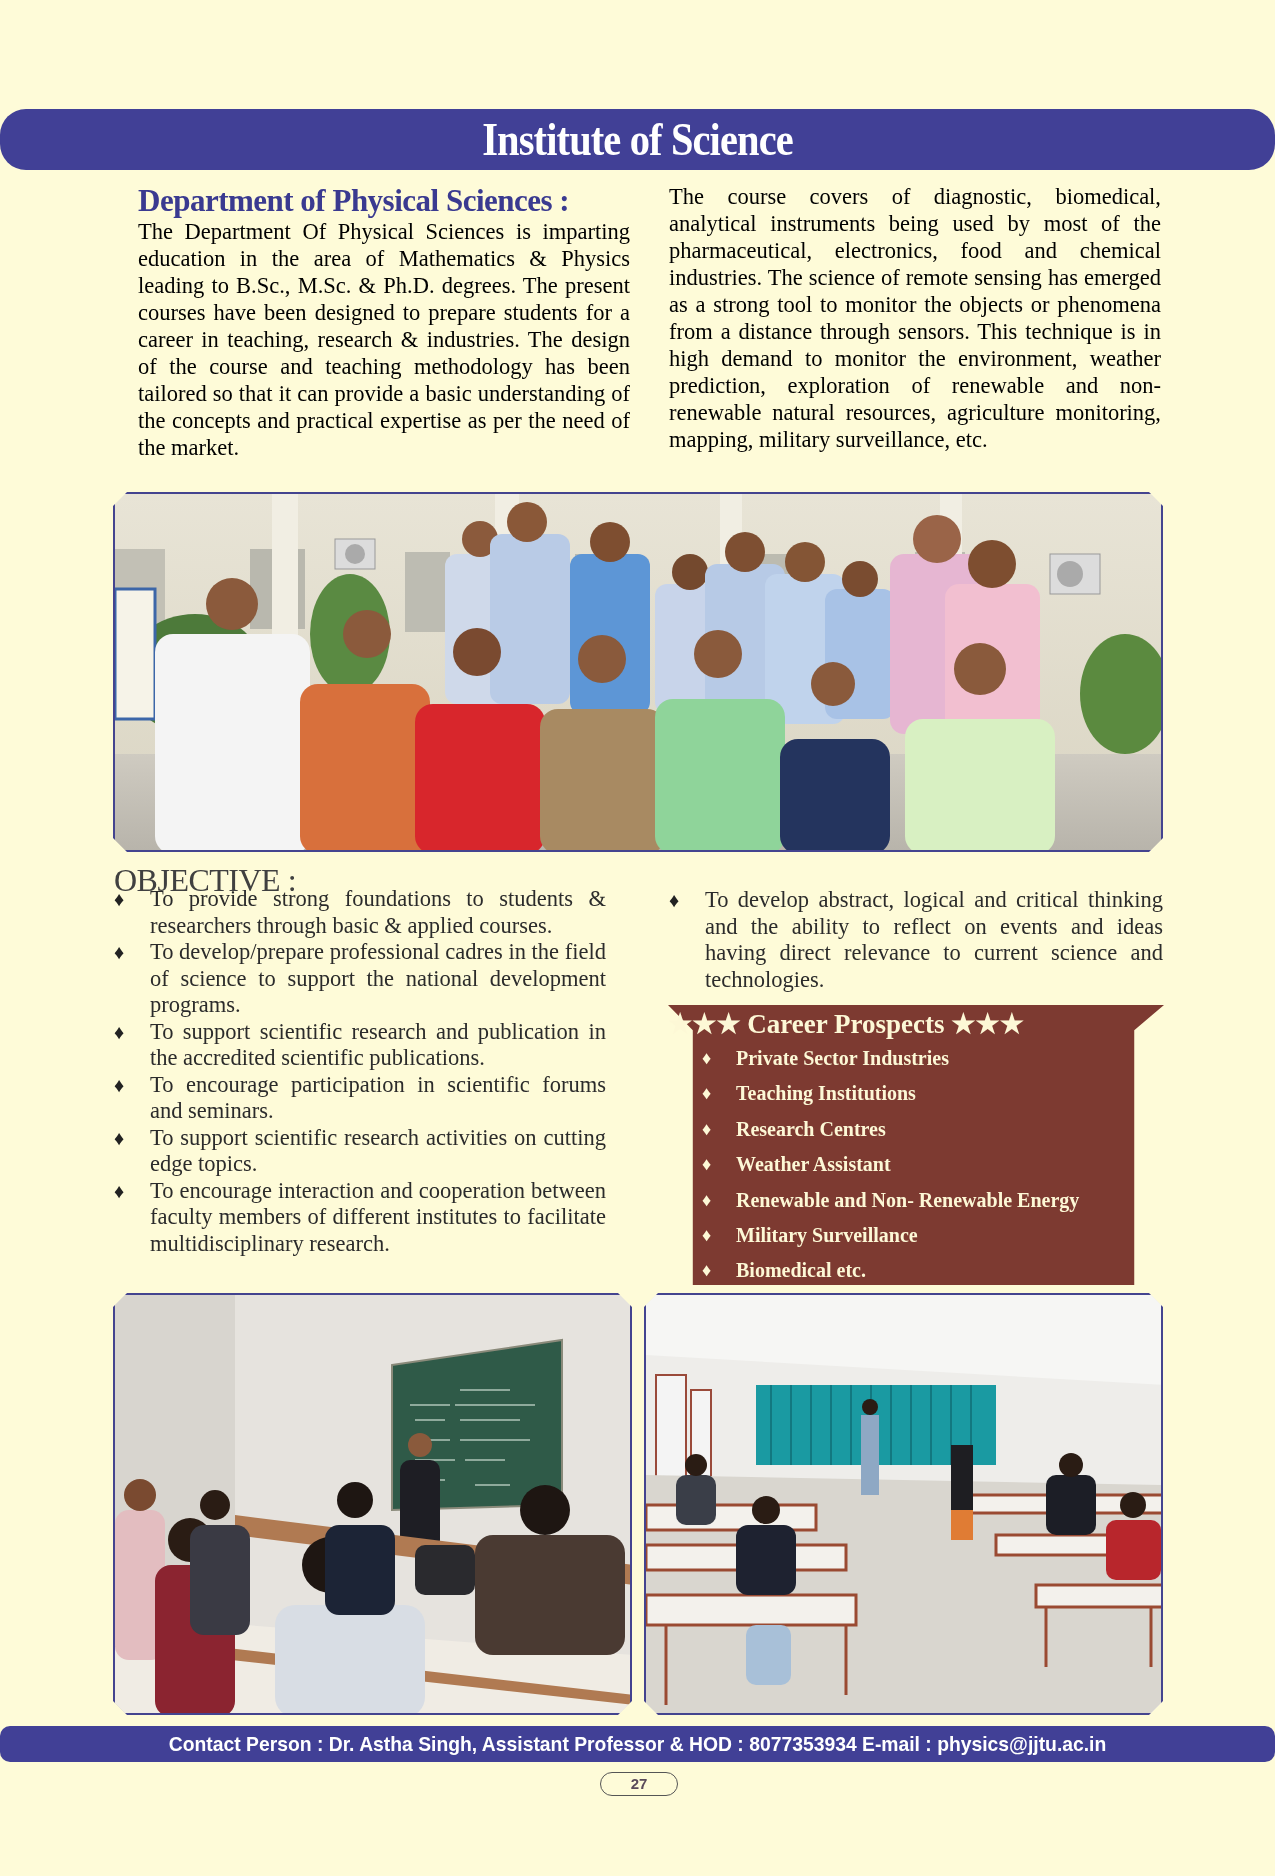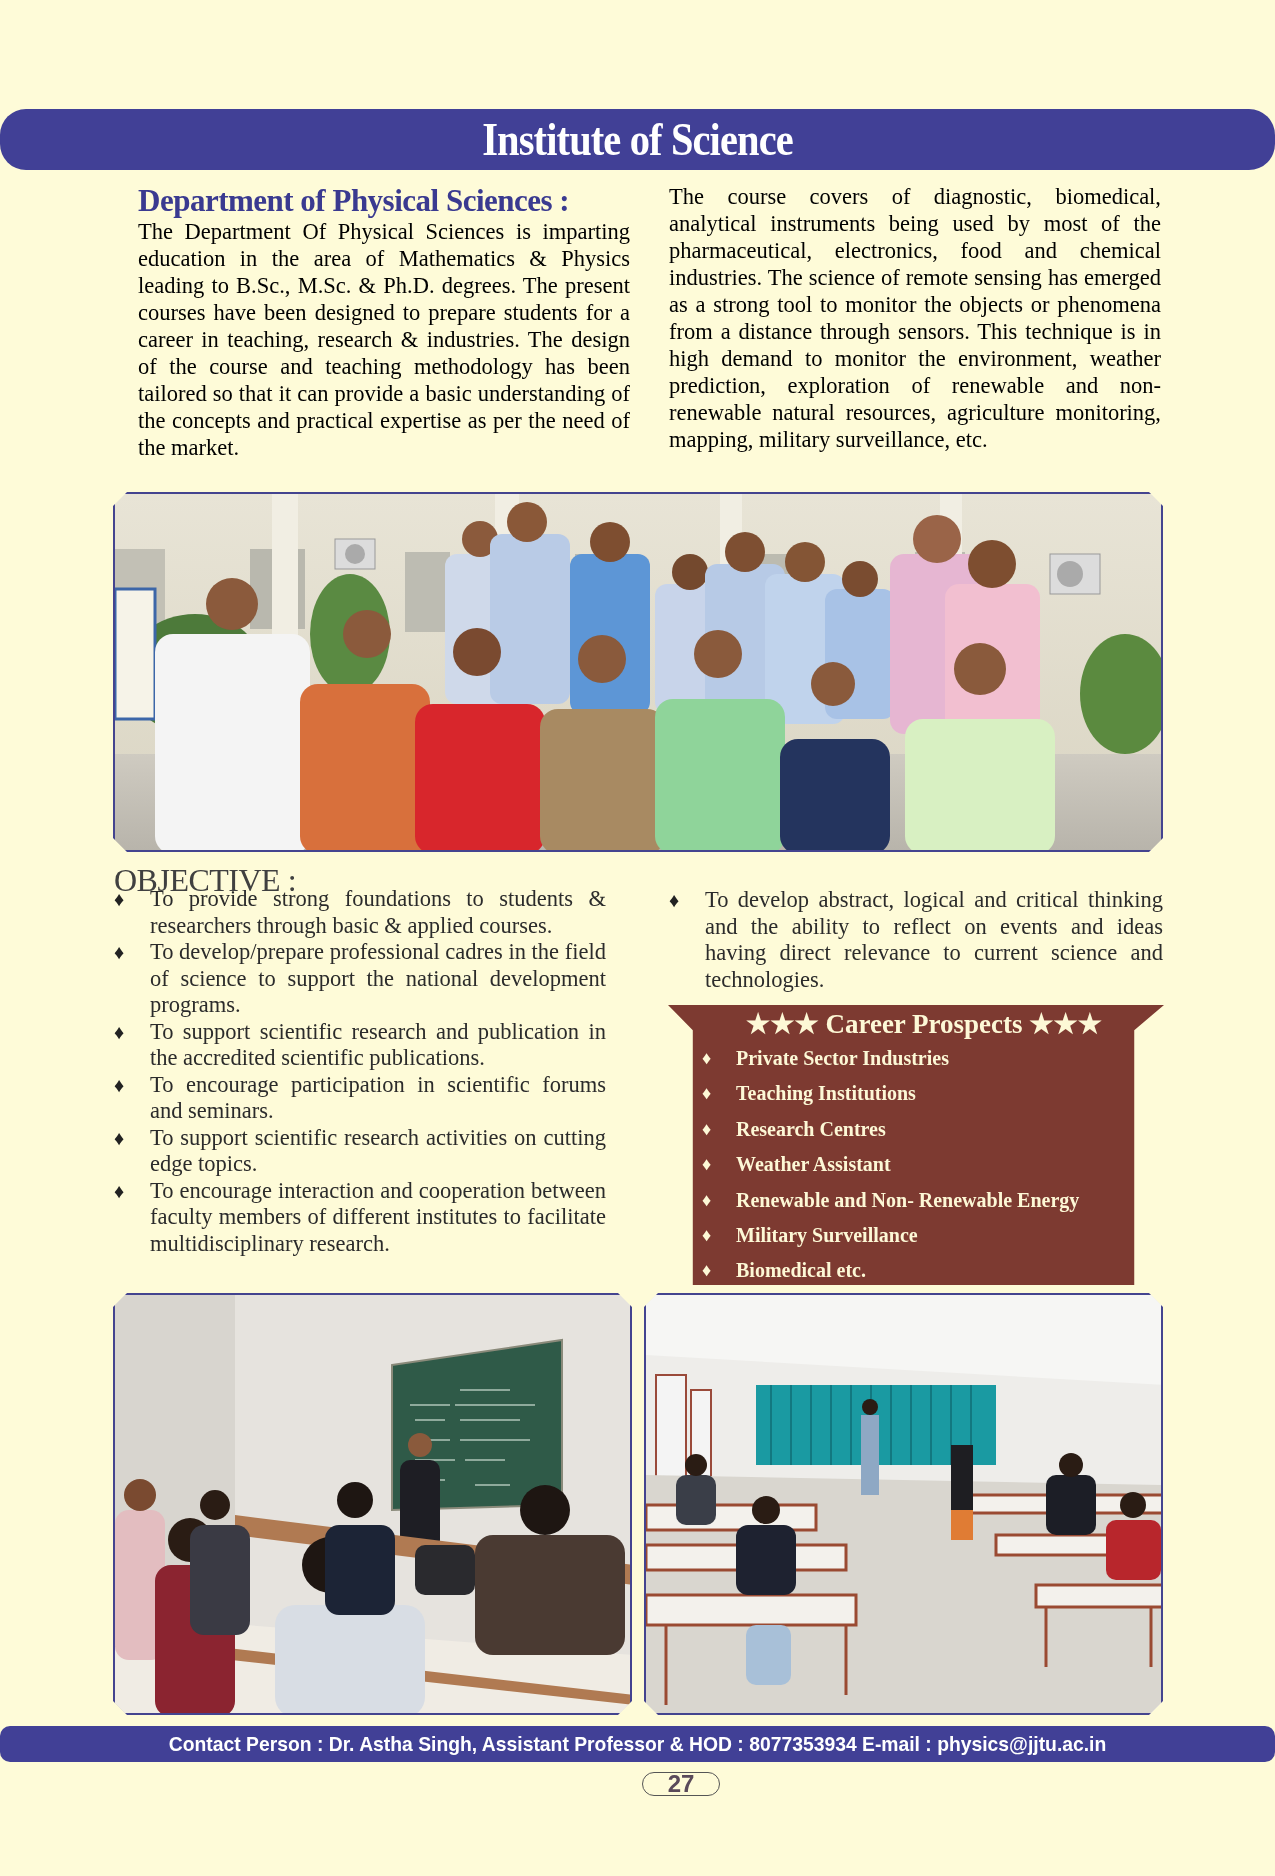--- a/index.html
+++ b/index.html
@@ -46,21 +46,21 @@
   .obj-right { position: absolute; left: 669px; top: 887px; width: 494px; }
 
   .career {
     position: absolute; left: 668px; top: 1005px; width: 496px; height: 280px;
   }
   .career-bg {
     position: absolute; inset: 0; background: #7d3a31;
     clip-path: polygon(0 0, 100% 0, 100% 0, 94% 9%, 94% 100%, 5% 100%, 5% 9%);
   }
   .career-title {
-    position: absolute; left: 8px; top: 2px; width: 100%; text-align: center;
+    position: absolute; left: 0; top: 2px; width: 100%; text-align: left;
     font-family: "Liberation Serif", serif; font-weight: bold; color: #fdf8d6;
     font-size: 27px; line-height: 34px;
   }
   .career-list { position: absolute; left: 34px; top: 36px; list-style: none; }
   .career-list li {
     font-family: "Liberation Serif", serif; font-weight: bold; color: #fdf8d6;
     font-size: 20px; line-height: 35.4px; white-space: nowrap; position: relative; padding-left: 34px;
   }
   .career-list li .bullet { position: absolute; left: 0; top: 0; font-size: 18px; }
 
@@ -68,21 +68,21 @@
     position: absolute; left: 0; top: 1726px; width: 1275px; height: 36px;
     background: #414096; display: flex; align-items: center; justify-content: center; border-radius: 10px;
   }
   .bottom-band span {
     font-family: "Liberation Sans", sans-serif; font-weight: bold; color: #ffffff; font-size: 21px;
     transform: scaleX(0.92); white-space: nowrap;
   }
   .page-num {
     position: absolute; left: 600px; top: 1772px; width: 78px; height: 24px;
     border: 1.5px solid #555; border-radius: 12px; text-align: center;
-    font-family: "Liberation Sans", sans-serif; font-weight: bold; font-size: 24px; line-height: 21px; color: #5a4a5a; margin-left: 42px;
+    font-family: "Liberation Sans", sans-serif; font-weight: bold; font-size: 15px; line-height: 21px; color: #5a4a5a;
   }
   svg { display: block; }
 </style>
 </head>
 <body>
 
 <div class="top-band">
   <h1>Institute of Science</h1>
 </div>
 

